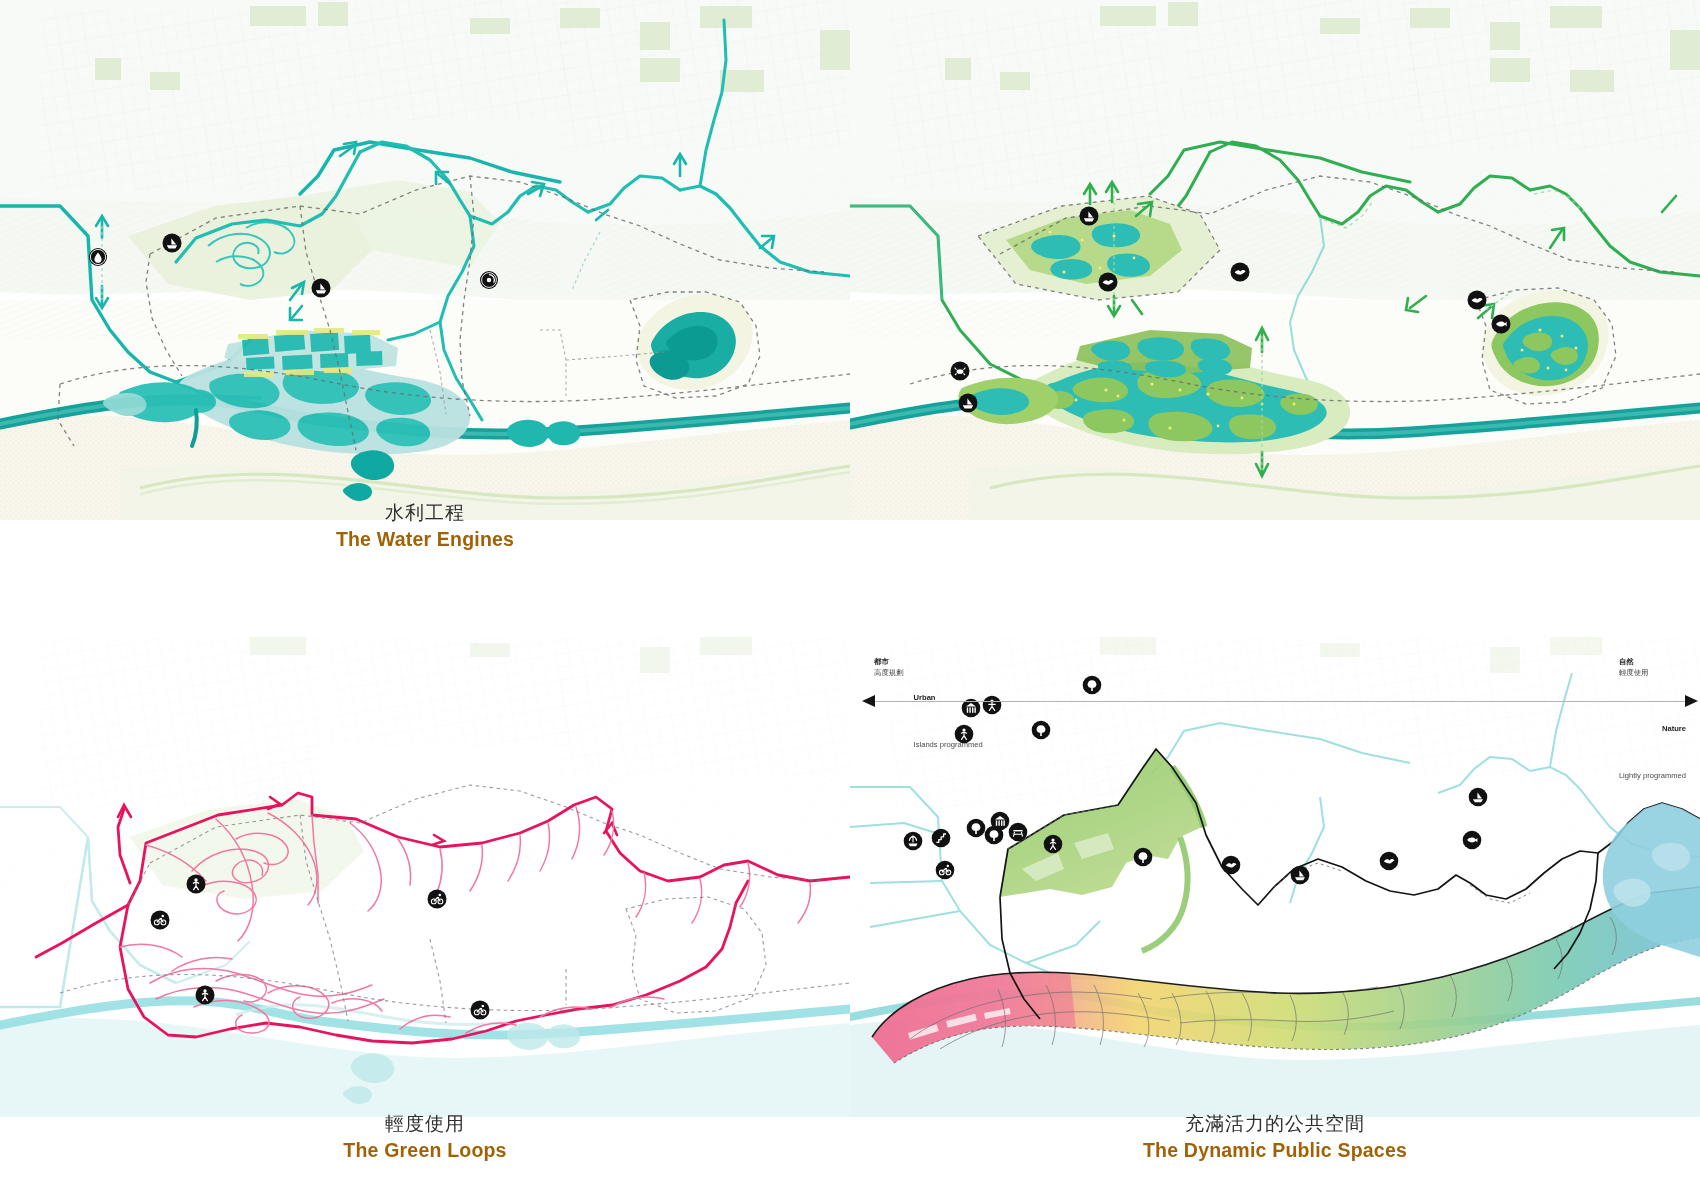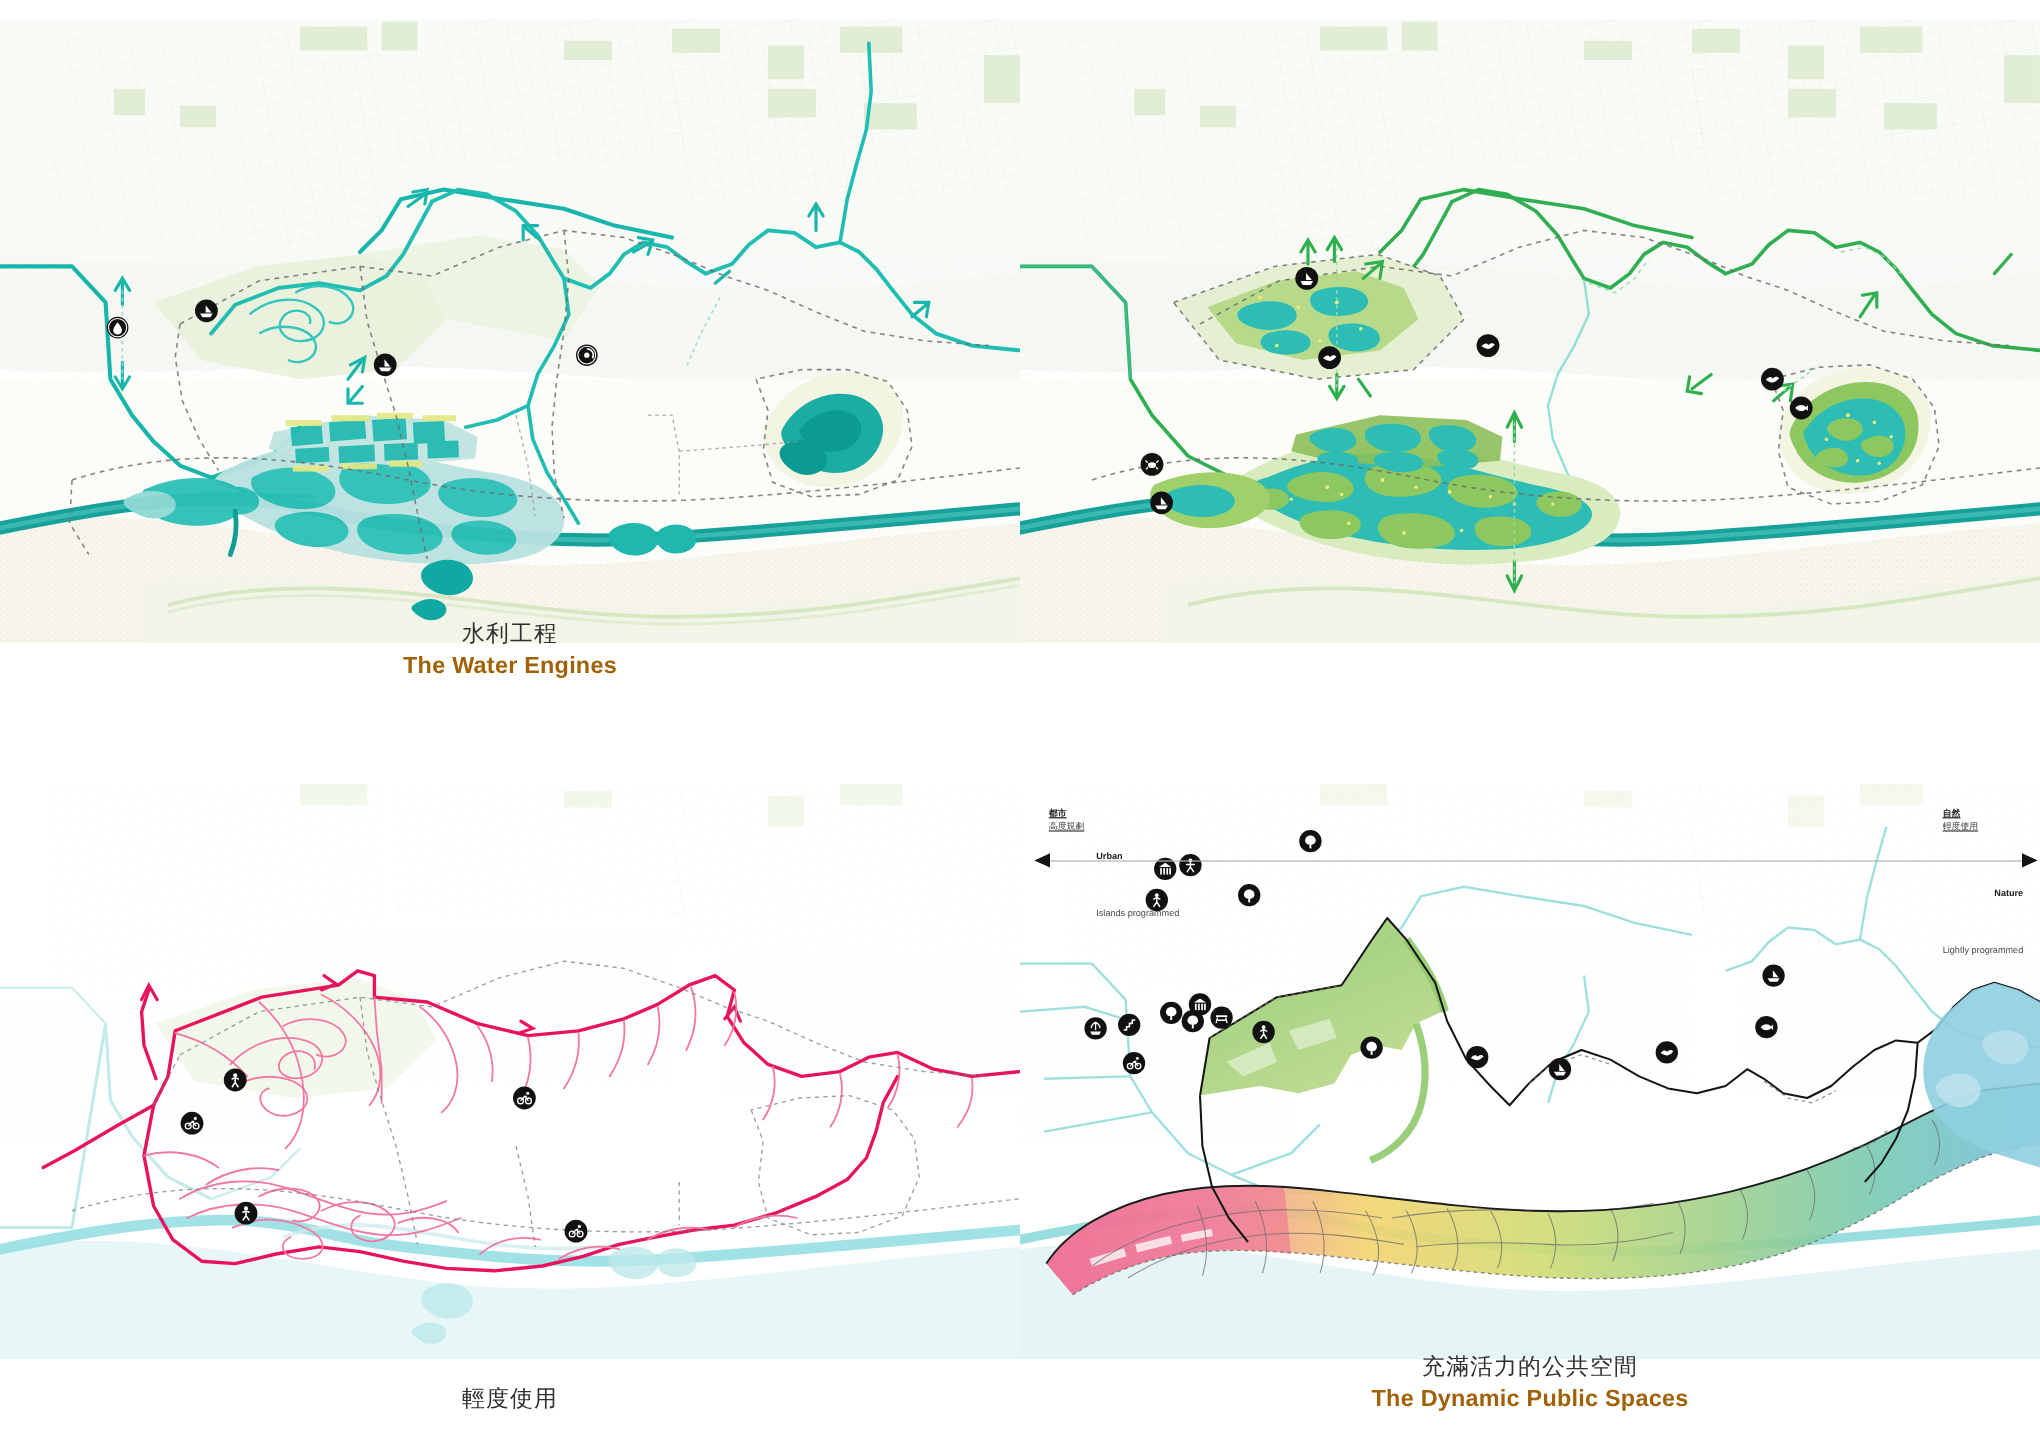--- a/index.html
+++ b/index.html
@@ -4,41 +4,41 @@
 <title>Masterplan Strategy Diagrams</title>
 <style>
   html,body{margin:0;padding:0;background:#ffffff;}
   body{
     width:1700px;height:1202px;overflow:hidden;
     font-family:"Liberation Sans","DejaVu Sans",sans-serif;
     color:#2b2b2b;
   }
   .sheet{position:relative;width:1700px;height:1202px;background:#fff;}
   .grid{
-    position:absolute;left:0;top:16px;width:1700px;height:1032px;
+    position:absolute;left:0;top:0;width:1700px;height:1032px;
     display:grid;grid-template-columns:850px 850px;grid-template-rows:601px 601px;
   }
   .panel{position:relative;overflow:hidden;}
   .map{
     position:absolute;left:0;top:0;width:850px;height:520px;overflow:hidden;
   }
   .panel.bottom .map{top:36px;height:480px;}
   .map svg{position:absolute;left:0;top:0;}
   .caption{
     position:absolute;left:0;right:0;bottom:48px;text-align:center;
     line-height:1.38;
   }
   .panel.bottom .caption{bottom:38px;}
   .cap-zh{font-size:19px;letter-spacing:1px;color:#2f2f2f;font-weight:400;}
   .cap-en{font-size:19.5px;color:#a16207;font-weight:700;letter-spacing:.2px;}
 
   
   .axis-wrap{position:absolute;left:0;top:0;width:850px;height:140px;pointer-events:none;}
   .axis-label{position:absolute;white-space:nowrap;}
-  .axis-label .zh{font-size:7.4px;line-height:1.42;color:#3c3c3c;text-decoration:underline;}
+  .axis-label .zh{font-size:7.4px;line-height:1.42;color:#3c3c3c;}
   .axis-label .en{font-size:7.6px;line-height:1.42;color:#4a4a4a;margin-top:36px;}
   .axis-label .strong{font-weight:bold;color:#1d1d1d;}
   .ax-left{left:24px;top:56px;}
   .ax-left .row{display:flex;gap:10px;align-items:flex-start;}
   .ax-right{right:14px;top:56px;text-align:right;}
   .ax-right .row{display:flex;gap:10px;align-items:flex-start;justify-content:flex-end;flex-direction:column;}
   .ax-col{display:flex;flex-direction:column;}
   .ax-col.zh-col{text-align:left;}
   .ax-line{position:absolute;left:24px;right:14px;top:100px;height:1px;background:#b4b4b4;}
   .ax-arrow{position:absolute;top:94px;width:0;height:0;}
@@ -643,20 +643,21 @@
               <circle cx="3.4" cy="2.4" r="2.4" fill="none" stroke="#fff" stroke-width="1.1"></circle>
               <path d="M-3.2 2.4 L0.2 -1.4 L3.4 2.4 M0.2 -1.4 L2 -1.4" stroke="#fff" stroke-width="1.1" fill="none"></path>
               <circle cx="2.8" cy="-4" r="1.3" fill="#fff"></circle>
             </g>
           </g>
         </svg>
       </div>
 
       <div class="caption">
         <div class="cap-zh">輕度使用</div>
+        <div class="cap-en">The Green Loops</div>
       </div>
     </div>
 
     <div class="panel bottom">
       <div class="map">
         <svg width="850" height="480" viewBox="0 0 850 480">
           <rect width="850" height="480" fill="#ffffff"></rect>
           <g opacity="0.3">
             <rect x="40" y="0" width="280" height="170" fill="url(#cityGrid)"></rect>
             <rect x="330" y="0" width="240" height="110" fill="url(#cityGrid)"></rect>

